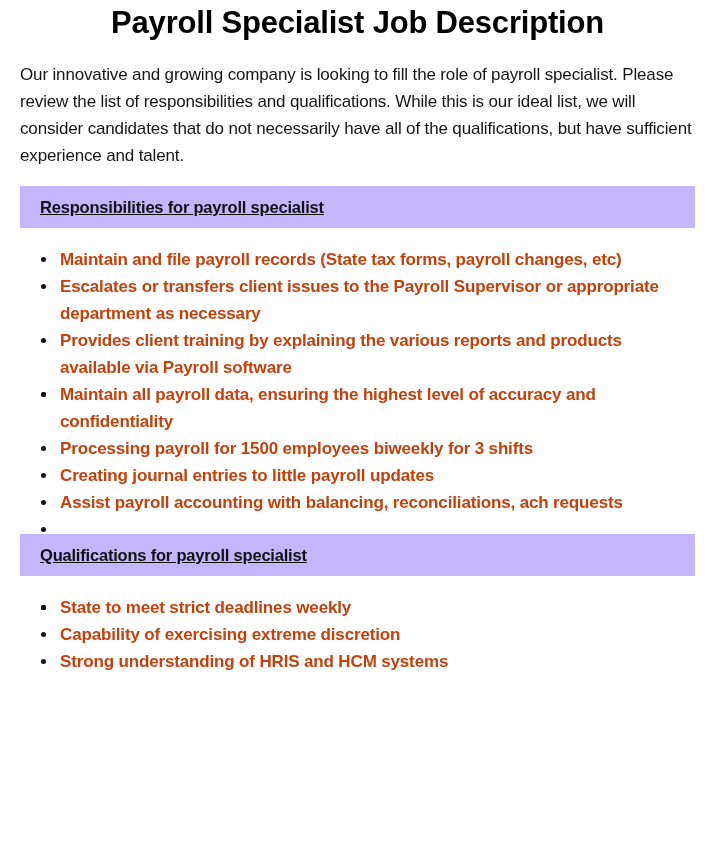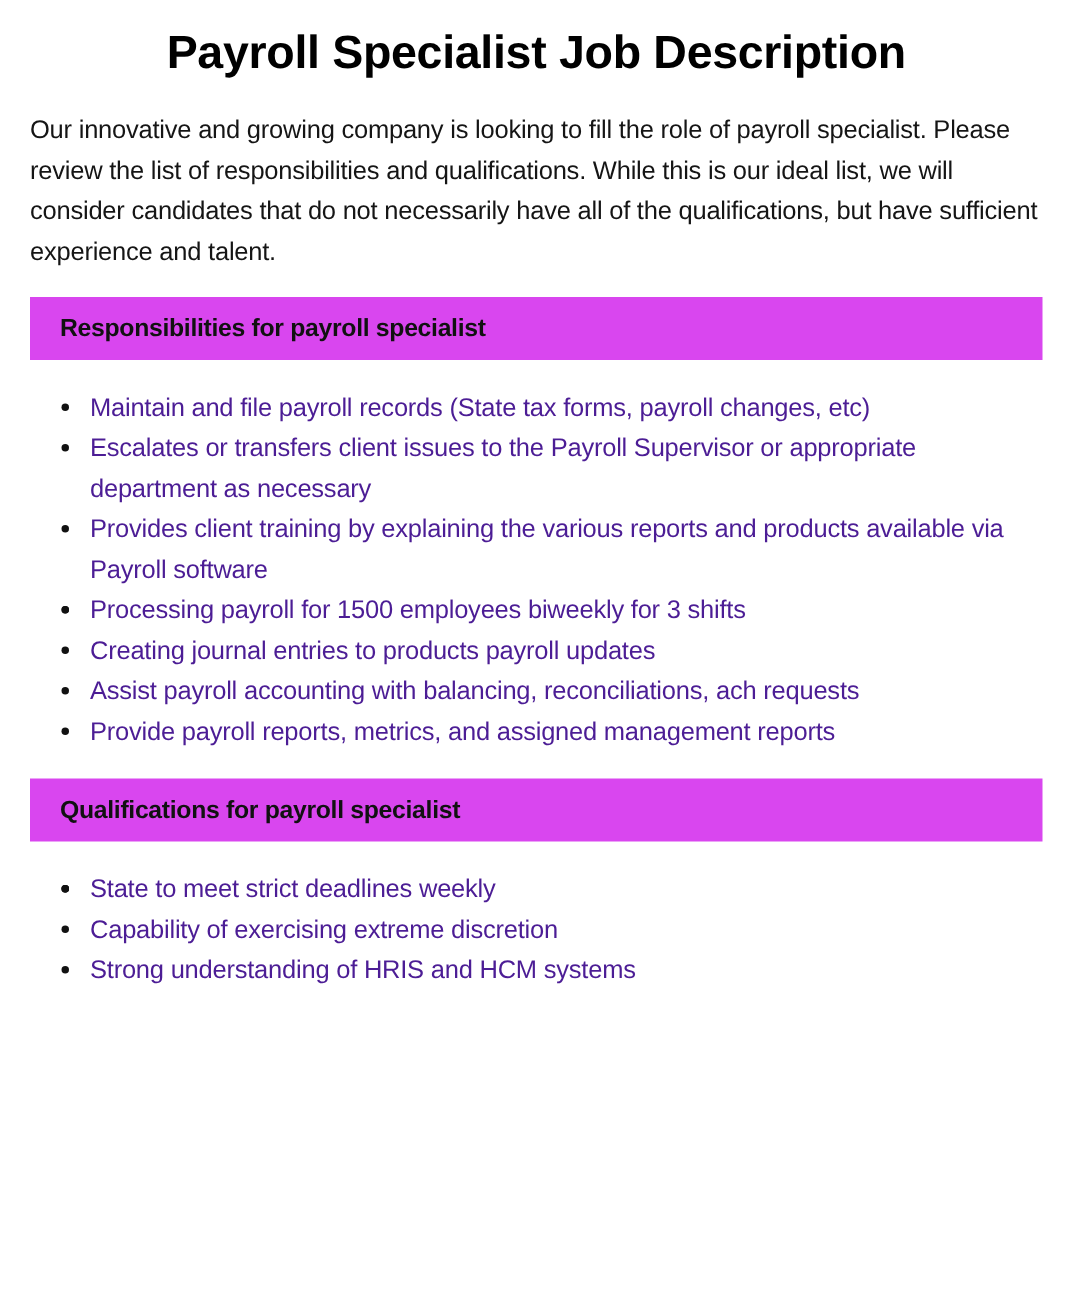--- a/index.html
+++ b/index.html
@@ -12,61 +12,63 @@
       height: 867px;
       overflow: hidden;
       font-family: "Liberation Sans", "DejaVu Sans", sans-serif;
       color: #111111;
     }
     .page {
       padding: 0 25px 0 20px;
     }
     h1 {
       margin: 0;
-      padding-top: 14px;
+      padding-top: 2px;
       height: 42px;
       line-height: 42px;
       text-align: center;
       font-size: 31px;
       font-weight: bold;
       color: #000000;
       letter-spacing: -0.2px;
     }
     .intro {
       margin: 17px 0 16px 0;
       font-size: 17px;
       line-height: 27px;
       letter-spacing: -0.15px;
       color: #151515;
     }
     .section-header {
       margin-top: 17px;
-      background: #d946ef;
+      background: #c4b5fd;
       height: 42px;
       line-height: 42px;
       padding-left: 20px;
       font-size: 16.5px;
       font-weight: bold;
       color: #111111;
       letter-spacing: -0.2px;
+      text-decoration: underline;
     }
     .section-header.quals {
       margin-top: 18px;
     }
     ul {
       list-style: none;
       margin: 18px 0 0 0;
       padding: 0 0 0 40px;
     }
     li {
       position: relative;
       font-size: 17px;
       line-height: 27px;
       letter-spacing: -0.15px;
-      color: #4c1d95;
+      color: #c2410c;
+      font-weight: bold;
     }
     .bullet {
       position: absolute;
       left: -19px;
       top: 11px;
       width: 5px;
       height: 5px;
       border-radius: 50%;
       background: #111111;
     }
@@ -78,24 +80,25 @@
   <h1>Payroll Specialist Job Description</h1>
 
   <p class="intro">Our innovative and growing company is looking to fill the role of payroll specialist. Please review the list of responsibilities and qualifications. While this is our ideal list, we will consider candidates that do not necessarily have all of the qualifications, but have sufficient experience and talent.</p>
 
   <div class="section-header">Responsibilities for payroll specialist</div>
   <ul>
     <li><span class="bullet"></span><span>Maintain and file payroll records (State tax forms, payroll changes, etc)</span></li>
     <li><span class="bullet"></span><span>Escalates or transfers client issues to the Payroll Supervisor or appropriate department as necessary</span></li>
     <li><span class="bullet"></span><span>Provides client training by explaining the various reports and products available via Payroll software</span></li>
     <li><span class="bullet"></span></li>
+    <li><span class="bullet"></span><span>Maintain all payroll data, ensuring the highest level of accuracy and confidentiality</span></li>
     <li><span class="bullet"></span><span>Processing payroll for 1500 employees biweekly for 3 shifts</span></li>
-    <li><span class="bullet"></span><span>Creating journal entries to products payroll updates</span></li>
+    <li><span class="bullet"></span><span>Creating journal entries to little payroll updates</span></li>
     <li><span class="bullet"></span><span>Assist payroll accounting with balancing, reconciliations, ach requests</span></li>
-    <li><span class="bullet"></span><span>Provide payroll reports, metrics, and assigned management reports</span></li>
+    <li><span class="bullet"></span></li>
   </ul>
 
   <div class="section-header quals">Qualifications for payroll specialist</div>
   <ul>
     <li><span class="bullet"></span></li>
     <li><span class="bullet"></span></li>
     <li><span class="bullet"></span><span>State to meet strict deadlines weekly</span></li>
     <li><span class="bullet"></span><span>Capability of exercising extreme discretion</span></li>
     <li><span class="bullet"></span><span>Strong understanding of HRIS and HCM systems</span></li>
   </ul>

